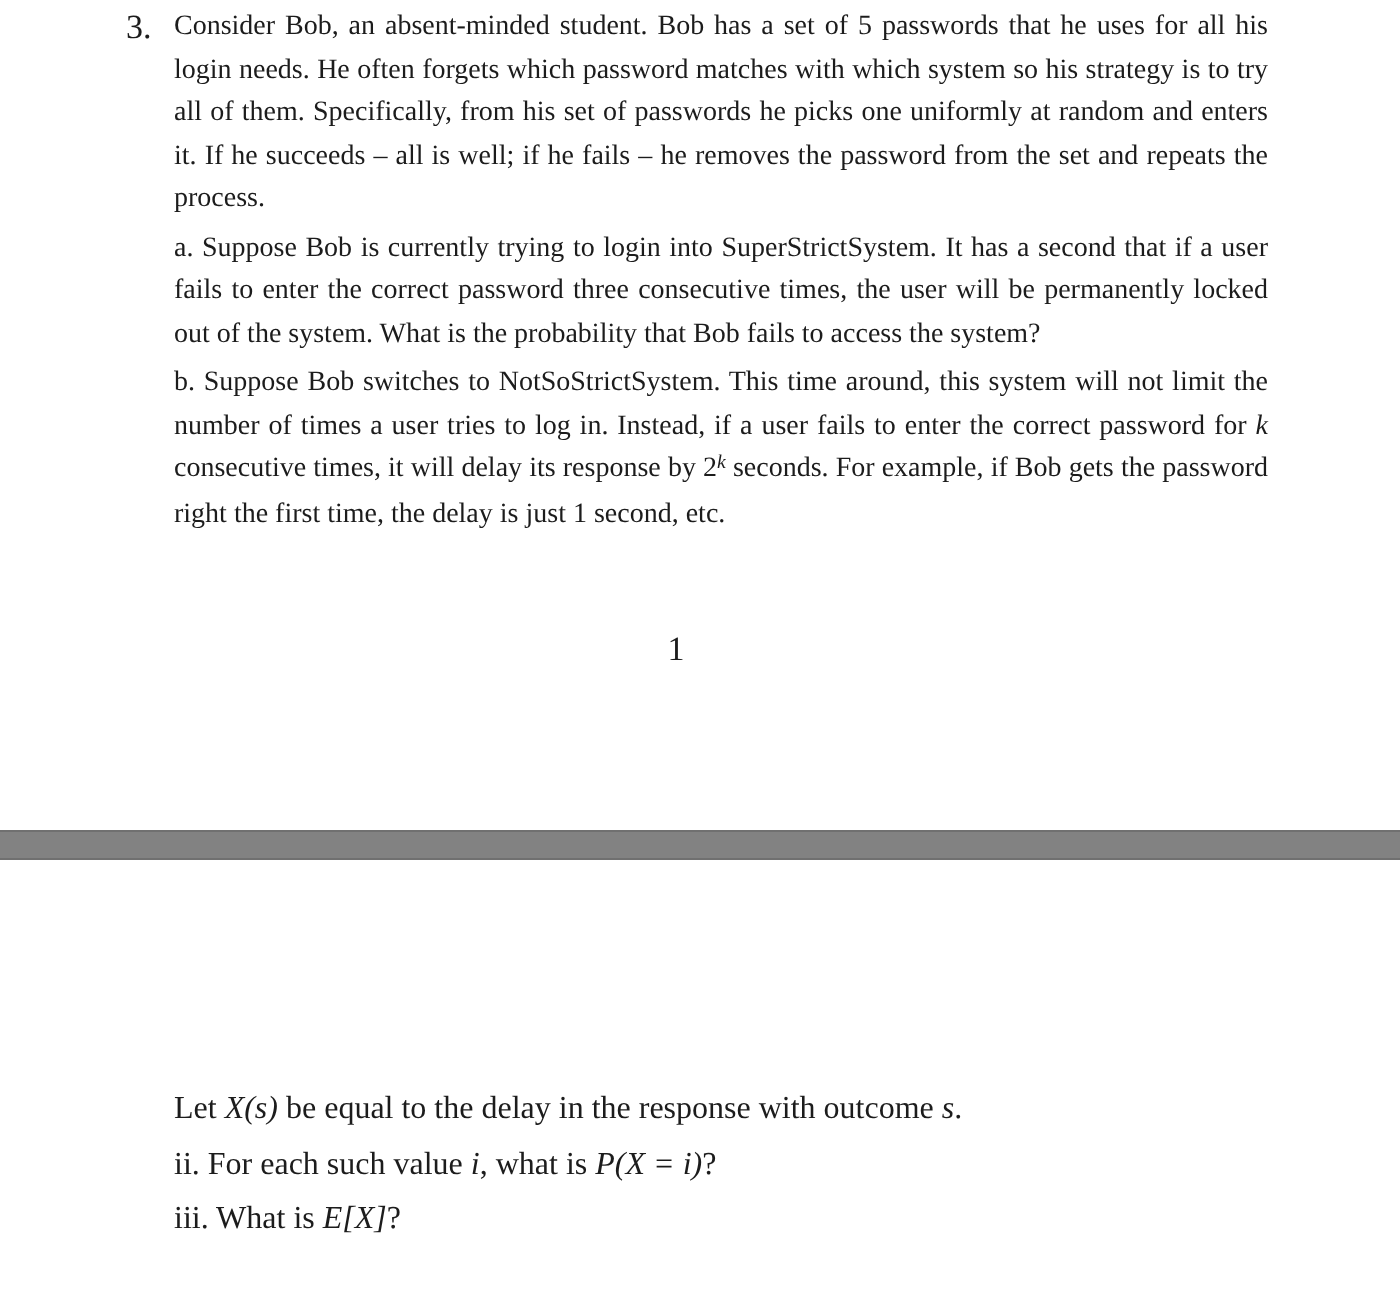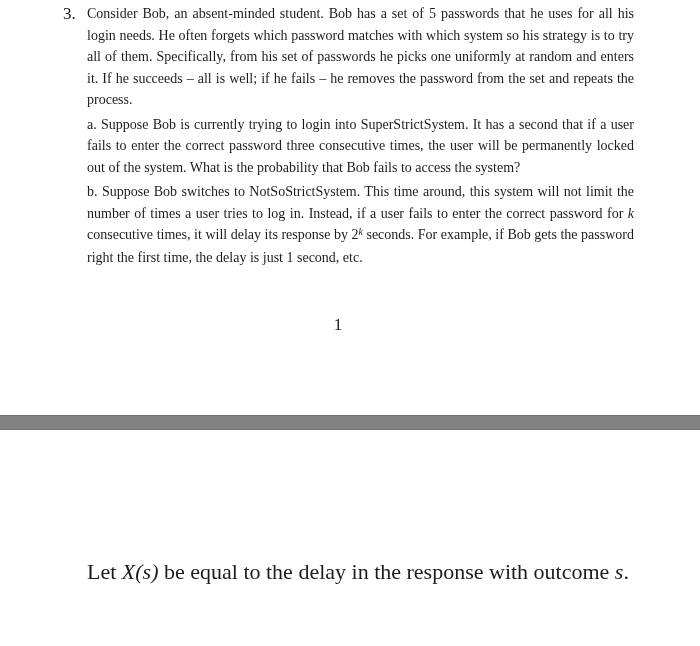--- a/index.html
+++ b/index.html
@@ -45,23 +45,23 @@
     width: 700px;
     height: 15px;
     background: #828282;
     border-top: 1px solid #707070;
     border-bottom: 1px solid #707070;
     box-sizing: border-box;
   }
   .page2 {
     position: absolute;
     left: 87px;
-    top: 561px;
+    top: 544px;
     width: 560px;
-    font-size: 22px;
+    font-size: 16px;
     line-height: 22px;
   }
   .page2 .line { margin: 0 0 5.5px 0; }
   .it { font-style: italic; }
   .sup {
     font-size: 70%;
     position: relative;
     top: -0.45em;
     font-style: italic;
   }
@@ -78,15 +78,17 @@
     <p class="para">a. Suppose Bob is currently trying to login into SuperStrictSystem. It has a second that if a user fails to enter the correct password three consecutive times, the user will be permanently locked out of the system. What is the probability that Bob fails to access the system?</p>
     <p class="para"><span>b. Suppose Bob switches to NotSoStrictSystem. This time around, this system will not limit the number of times a user tries to log in. Instead, if a user fails to enter the correct password for </span><span class="it">k</span><span> consecutive times, it will delay its response by 2</span><span class="sup">k</span><span> seconds. For example, if Bob gets the password right the first time, the delay is just 1 second, etc.</span></p>
   </div>
 
   <div class="pageno">1</div>
 
   <div class="page-divider"></div>
 
   <div class="page2">
     <p class="line"><span>Let </span><span class="it">X(s)</span><span> be equal to the delay in the response with outcome </span><span class="it">s</span><span>.</span></p>
+    <p class="line"><span>ii. For each such value </span><span class="it">i</span><span>, what is </span><span class="it">P(X = i)</span><span>?</span></p>
+    <p class="line"><span>iii. What is </span><span class="it">E[X]</span><span>?</span></p>
   </div>
 
 </div>
 
 </body></html>

